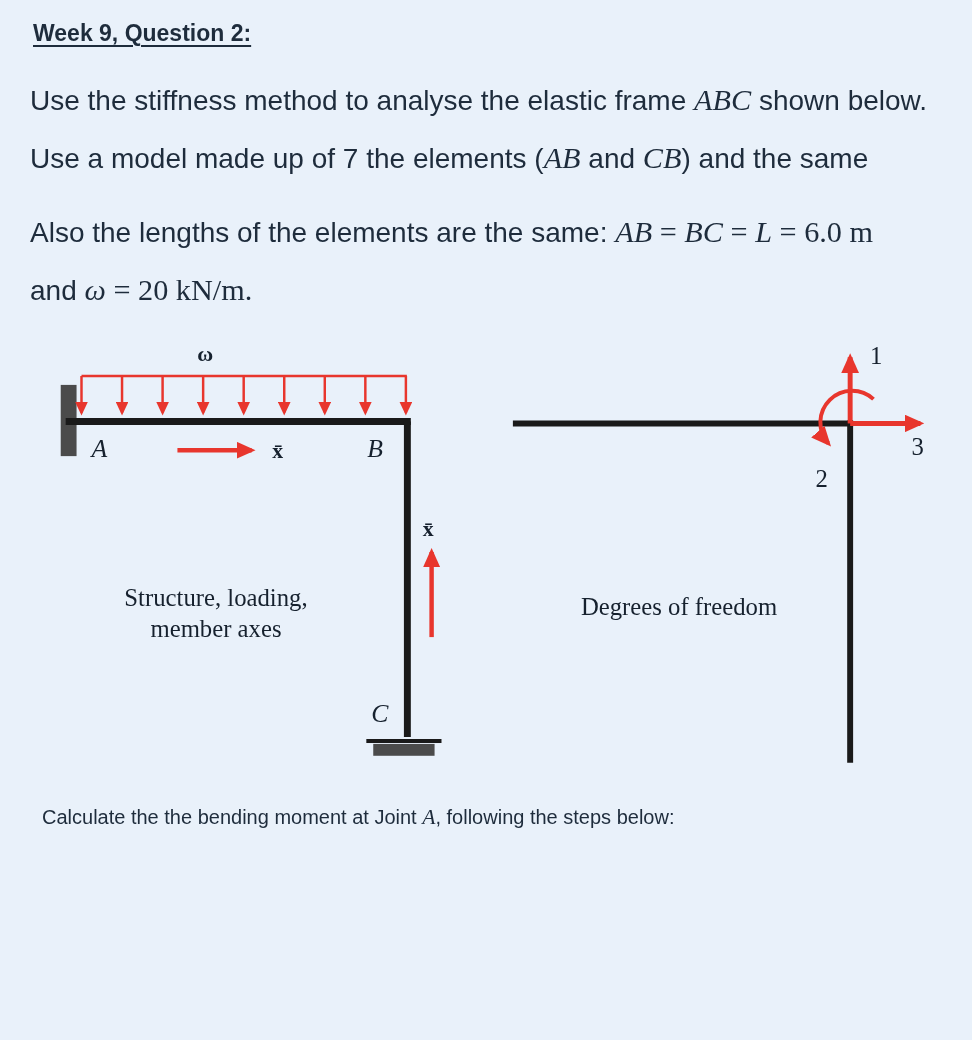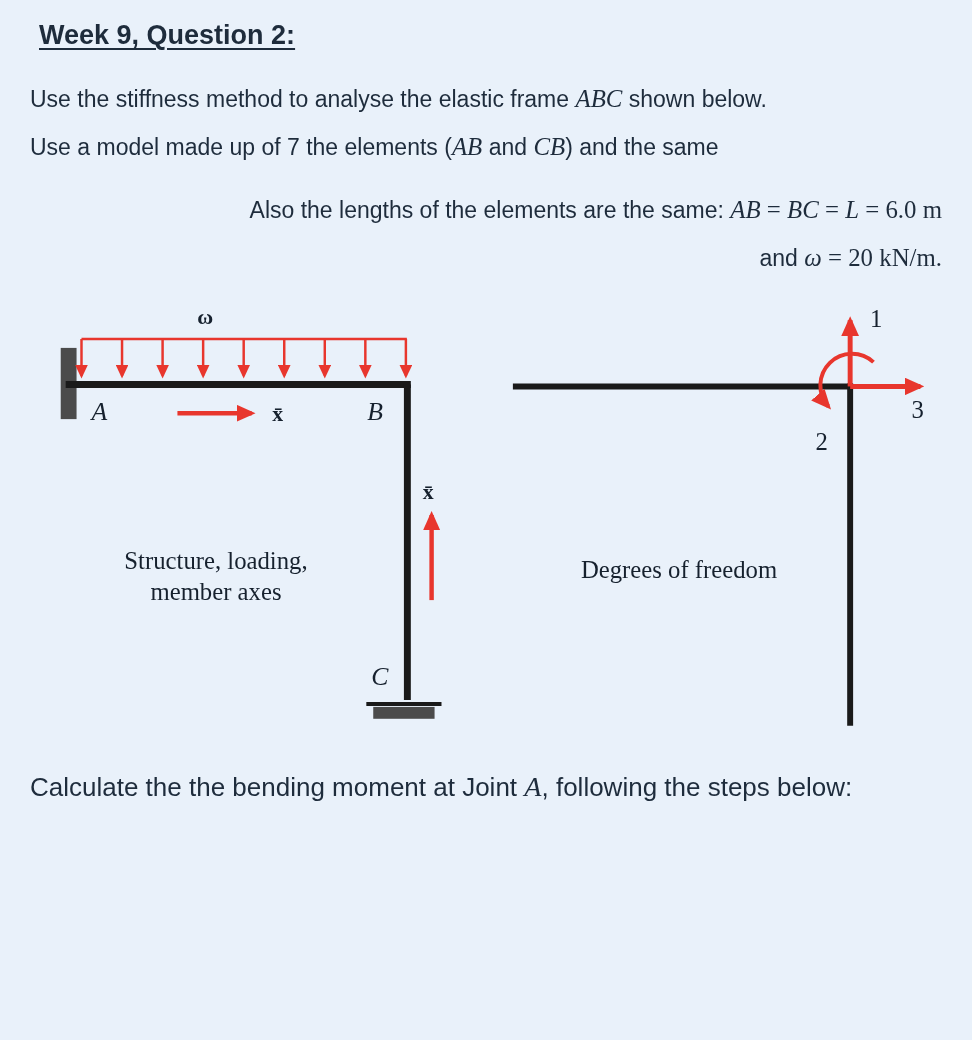--- a/index.html
+++ b/index.html
@@ -4,45 +4,45 @@
 <style>
   html,body{margin:0;padding:0;}
   body{
     width:972px;height:1040px;overflow:hidden;
     background:#e9f1fa;
     color:#1e2c3c;
     font-family:"Liberation Sans", sans-serif;
   }
   .content{padding:20px 30px 0 30px;}
   .heading{
-    font-size:27px;font-weight:bold;
+    font-size:23px;font-weight:bold;
     text-decoration:underline;
     text-underline-offset:4px;
-    margin:0 0 24px 9px;
+    margin:0 0 24px 3px;
   }
   .para{
-    font-size:23px;line-height:1.92;margin:0;max-width:918px;
+    font-size:28px;line-height:1.92;margin:0;max-width:918px;
   }
   .para.gap-large{margin-top:62px;}
-  .para.gap-small{margin-top:16px;text-align:right;}
+  .para.gap-small{margin-top:16px;}
   .mi{font-family:"Liberation Serif", serif;font-style:italic;font-size:1.08em;}
   .mn{font-family:"Liberation Serif", serif;font-size:1.08em;}
   .figures{
     display:flex;align-items:flex-start;
     margin-top:6px;padding:0 4px 0 6px;
   }
   .fig-left{width:470px;height:462px;}
   .fig-right{width:440px;height:458px;margin-left:2px;}
   .member{stroke:#1a1a1a;}
   .red{stroke:#e8362d;}
   .flabel-it{font:italic 26px "Liberation Serif", serif;fill:#16212e;}
   .flabel-bold{font:bold 22px "Liberation Serif", serif;fill:#16212e;}
   .fnum{font:25px "Liberation Serif", serif;fill:#16212e;}
   .fcaption{font:25px "Liberation Serif", serif;fill:#16212e;}
-  .closing{font-size:26px;margin-top:10px;}
+  .closing{font-size:20px;margin-top:10px;margin-left:12px;}
 </style>
 </head>
 <body>
 
 <div class="content">
 
   <h1 class="heading">Week 9, Question 2:</h1>
 
   <p class="para"><span>Use the stiffness method to analyse the elastic frame </span><span class="mi">ABC</span><span> shown below.</span><br><span>Use a model made up of 7 the elements (</span><span class="mi">AB</span><span> and </span><span class="mi">CB</span><span>) and the same</span><br></p>
 

